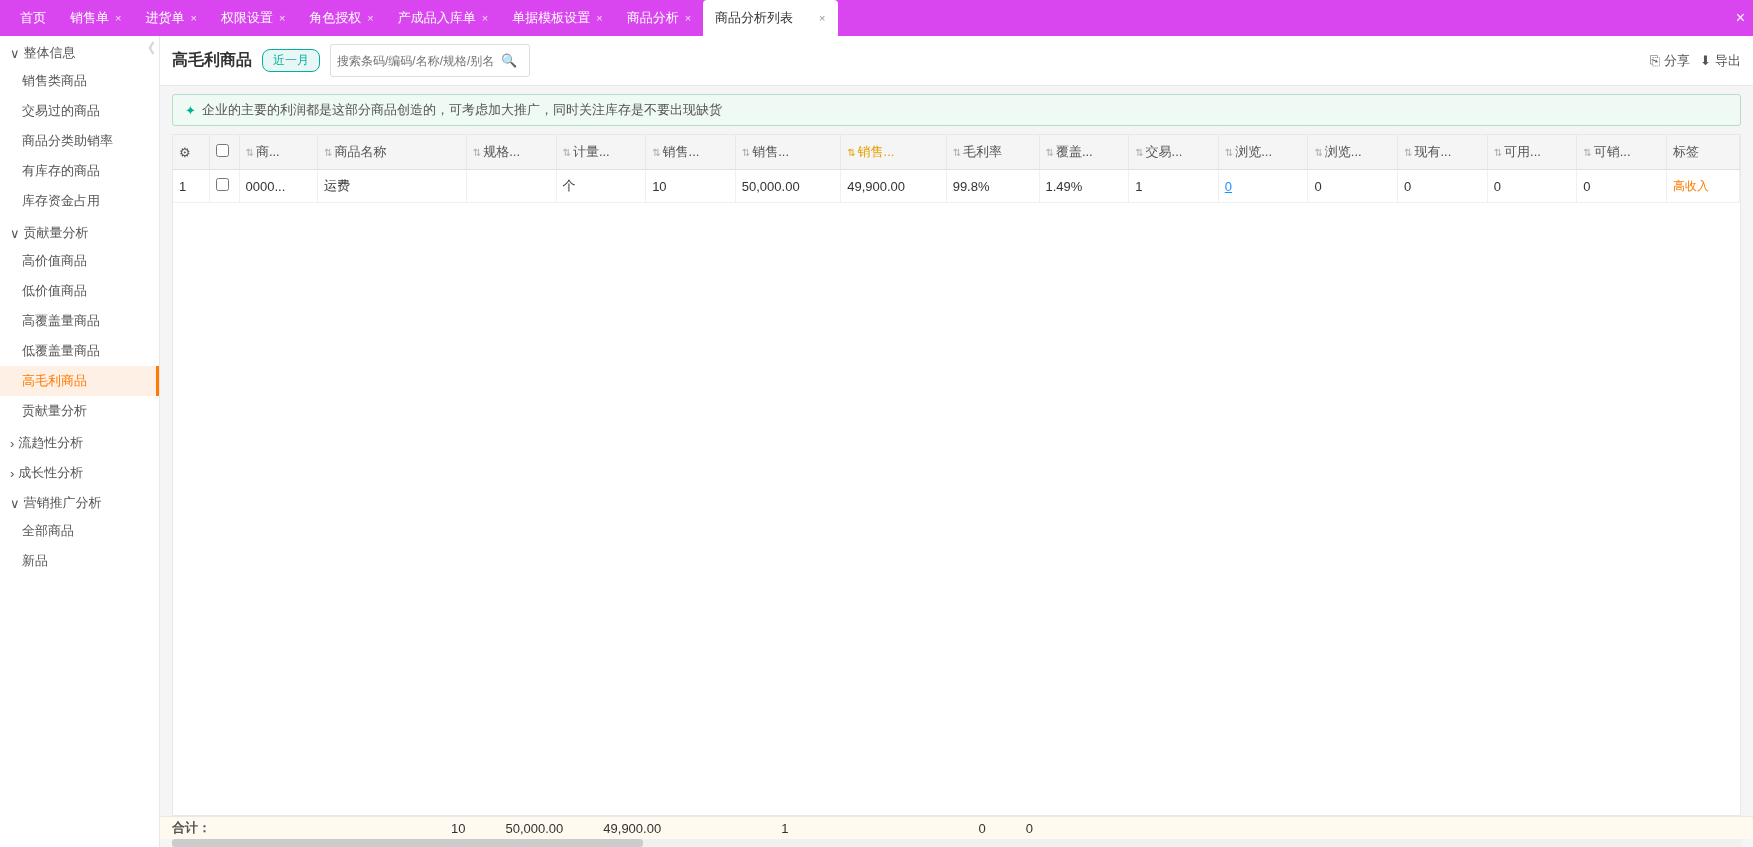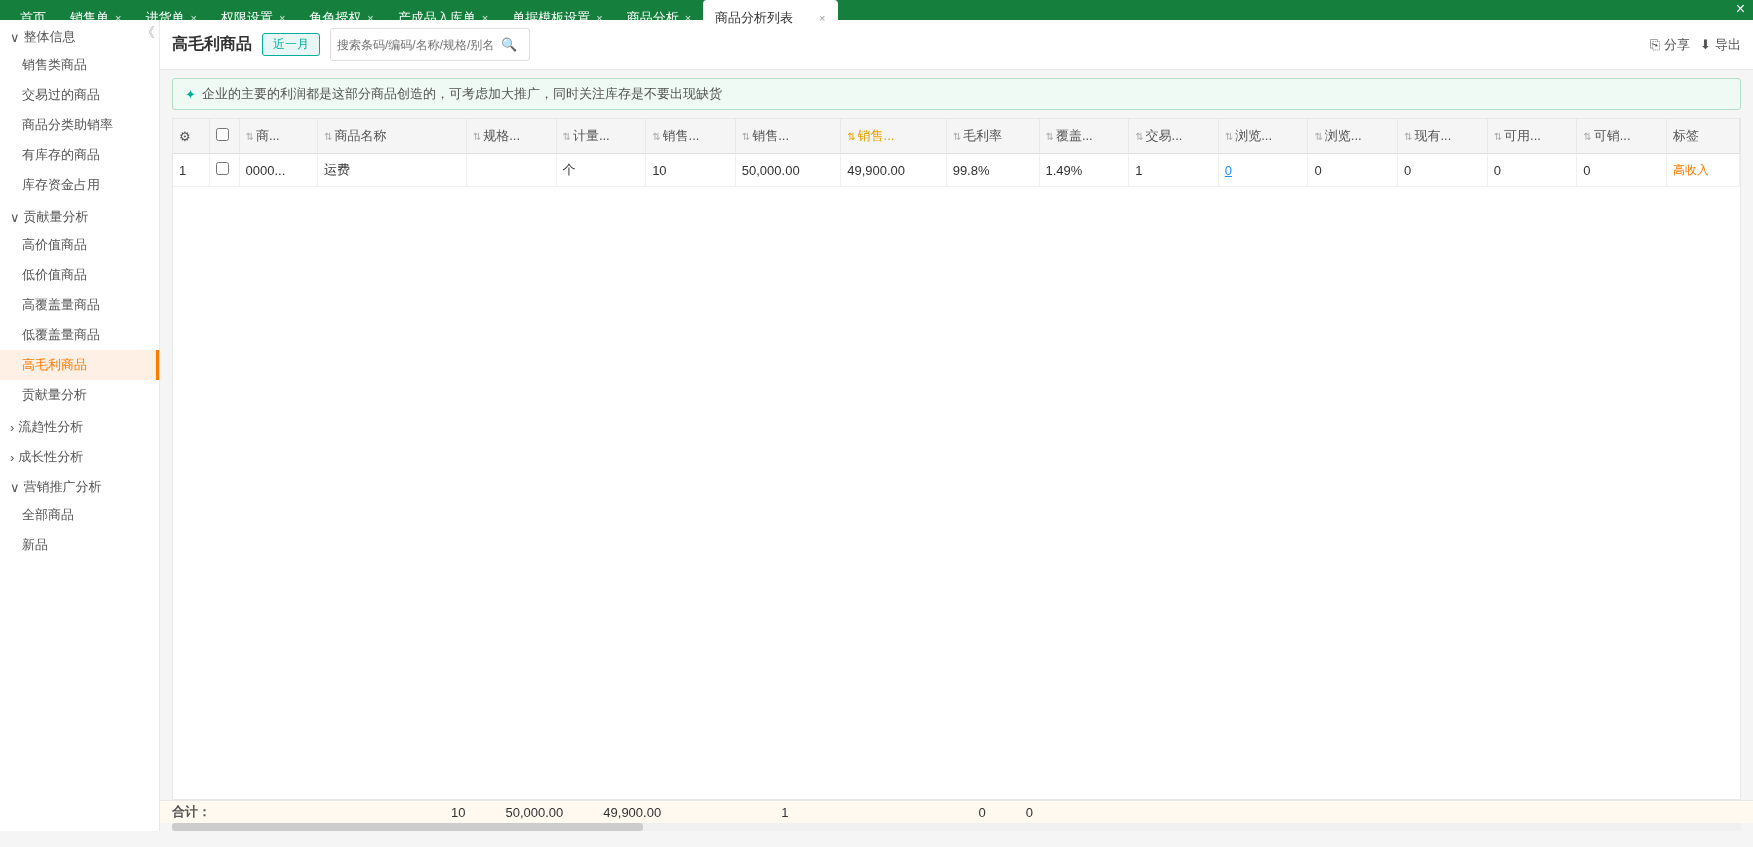--- a/index.html
+++ b/index.html
@@ -1,23 +1,23 @@
 <!DOCTYPE html>
 <html><head>
   <meta charset="utf-8">
   <style>
     * { box-sizing: border-box; margin: 0; padding: 0; font-family: 'Microsoft YaHei', Arial, sans-serif; font-size: 13px; }
     body { background: #f5f5f5; overflow: hidden; }
 
     
     .top-nav {
-      background: #15803d;
-      display: flex;
-      align-items: flex-start;
-      height: 20px;
+      background: #d946ef;
+      display: flex;
+      align-items: center;
+      height: 36px;
       padding: 0 8px;
       gap: 0;
       position: relative;
     }
     .nav-tab {
       display: flex;
       align-items: center;
       height: 36px;
       padding: 0 12px;
       color: #fff;
@@ -112,21 +112,21 @@
     }
     .content-title {
       font-size: 16px;
       font-weight: bold;
       color: #333;
     }
     .filter-btn {
       background: #e8f7f5;
       color: #00b09b;
       border: 1px solid #00b09b;
-      border-radius: 3px;
+      border-radius: 8px;
       padding: 2px 10px;
       cursor: pointer;
       font-size: 12px;
     }
     .search-box {
       display: flex;
       align-items: center;
       border: 1px solid #ddd;
       border-radius: 3px;
       padding: 8px 6px;

